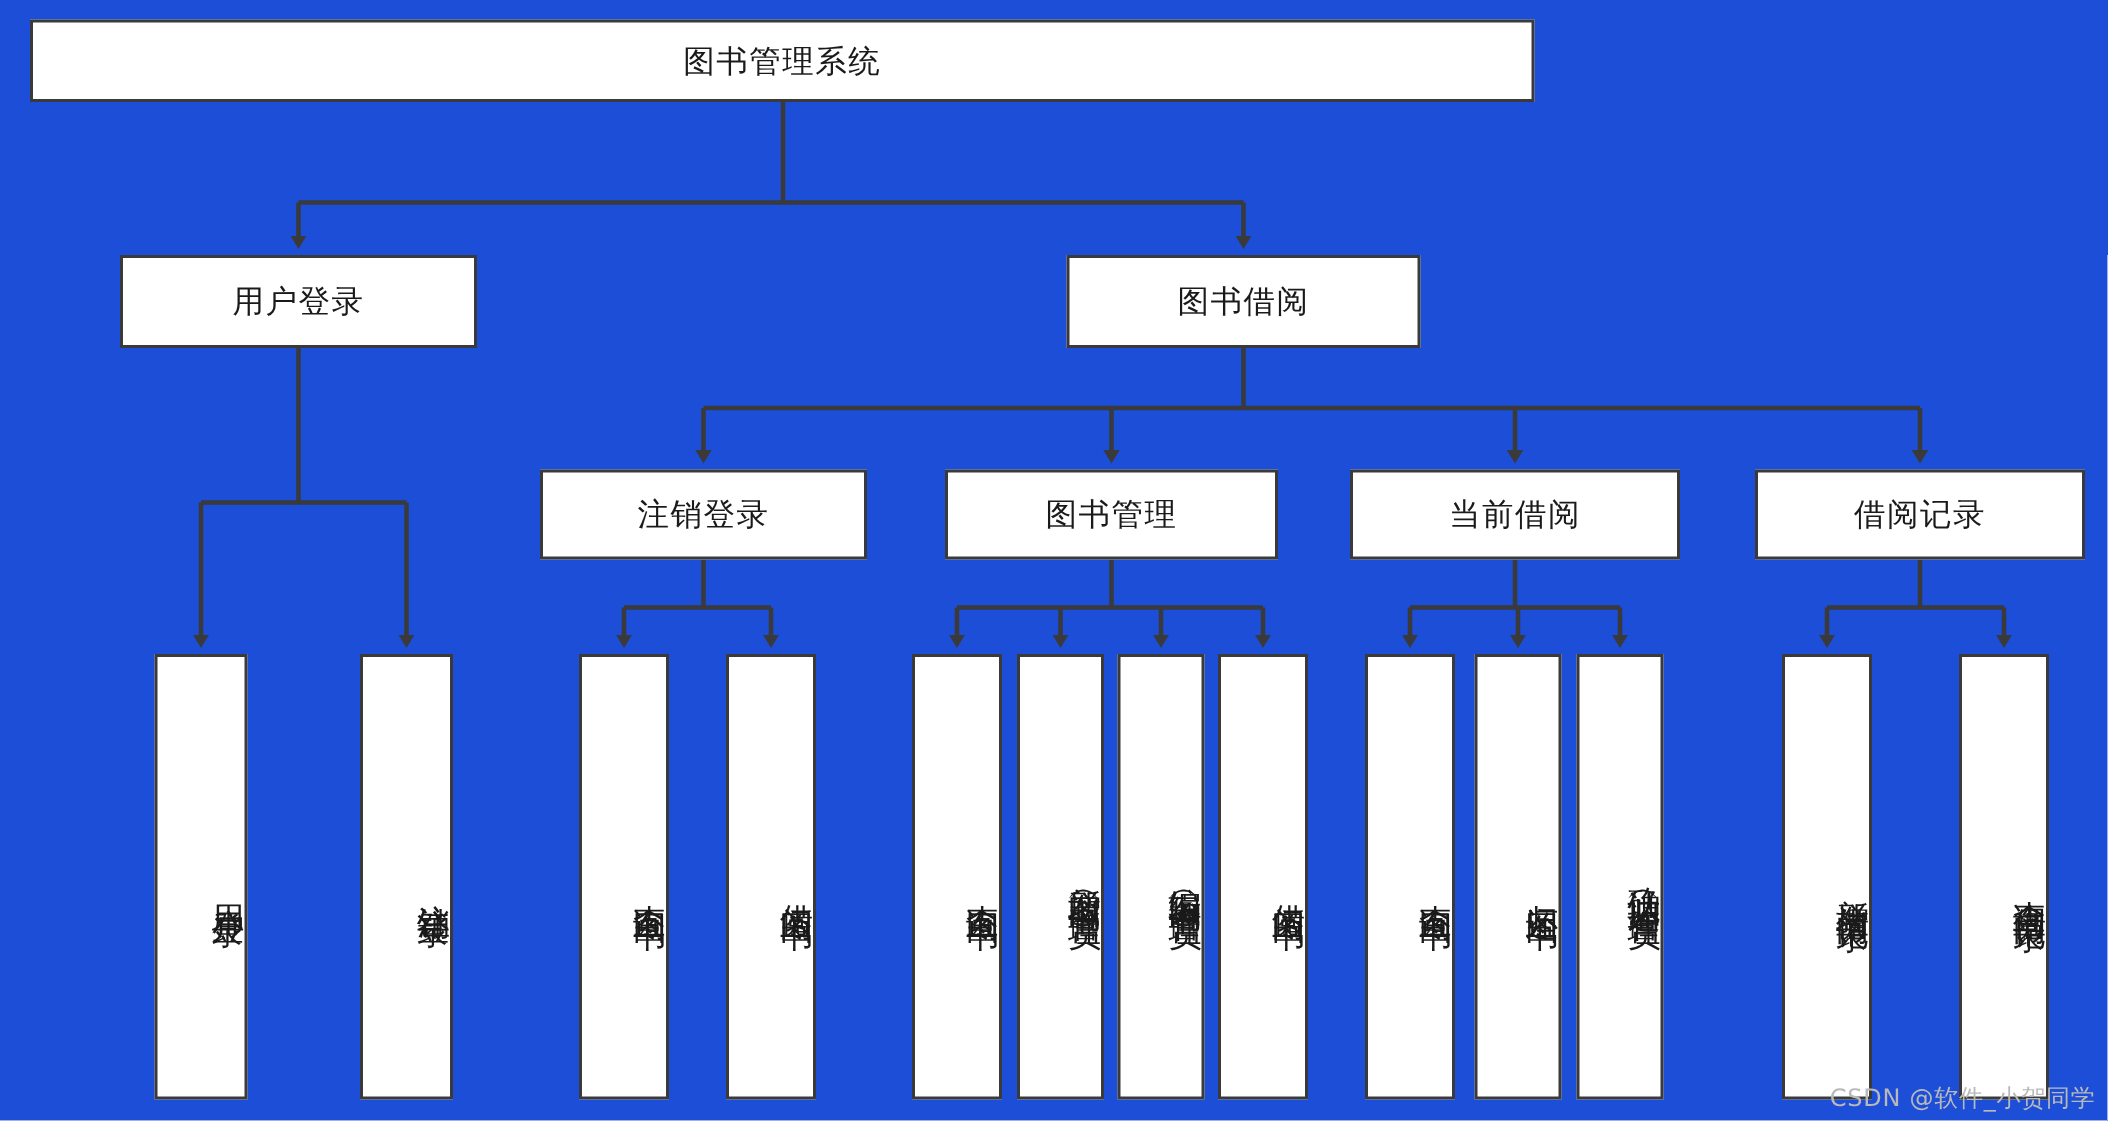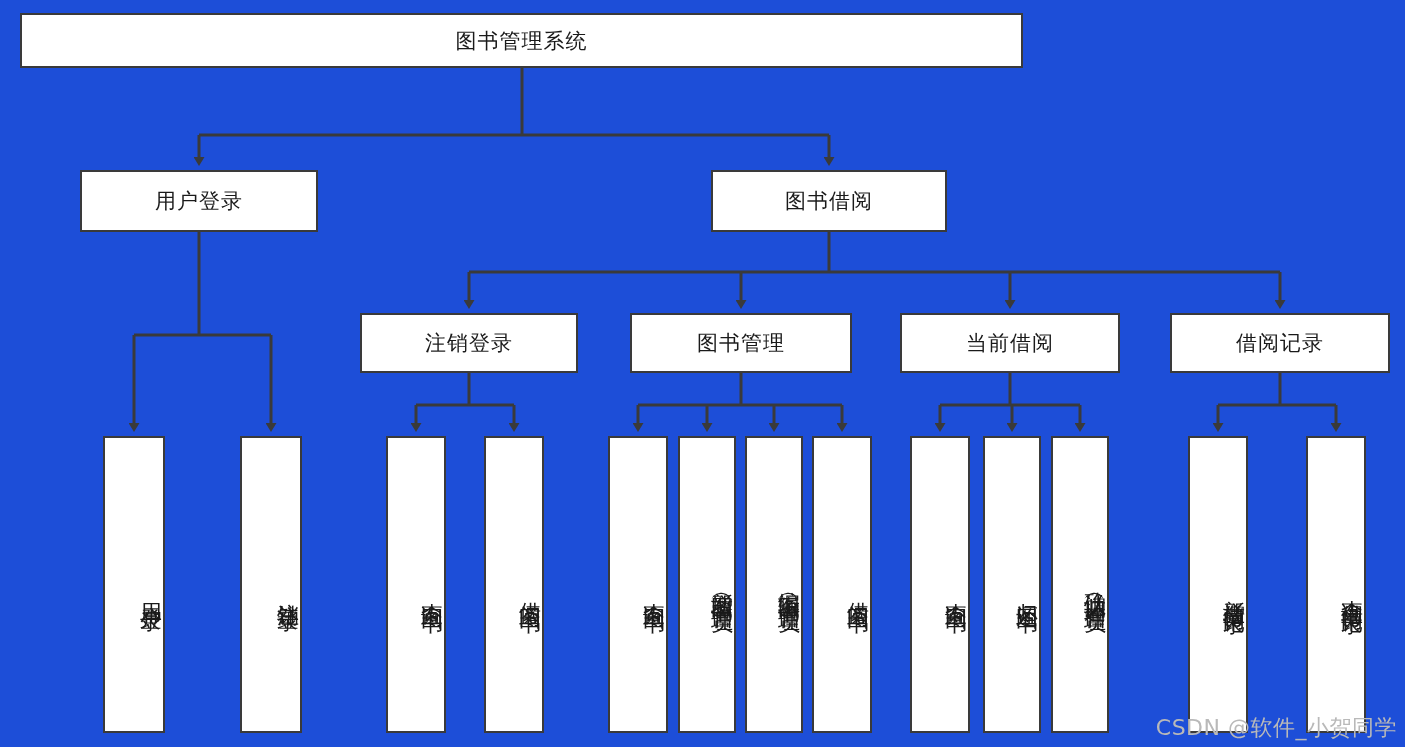--- a/index.html
+++ b/index.html
@@ -50,21 +50,21 @@
     padding-top: 12px;
     line-height: 1.05;
   }
   .node.v.tall-pad {
     padding-top: 6px;
   }
   .watermark {
     position: absolute;
     right: 8px;
     bottom: 4px;
-    font-size: 22px;
+    font-size: 16px;
     color: #b9b9b9;
     letter-spacing: 0.5px;
     z-index: 5;
     white-space: nowrap;
   }
 </style>
 </head>
 <body>
 
 <div id="canvas">

